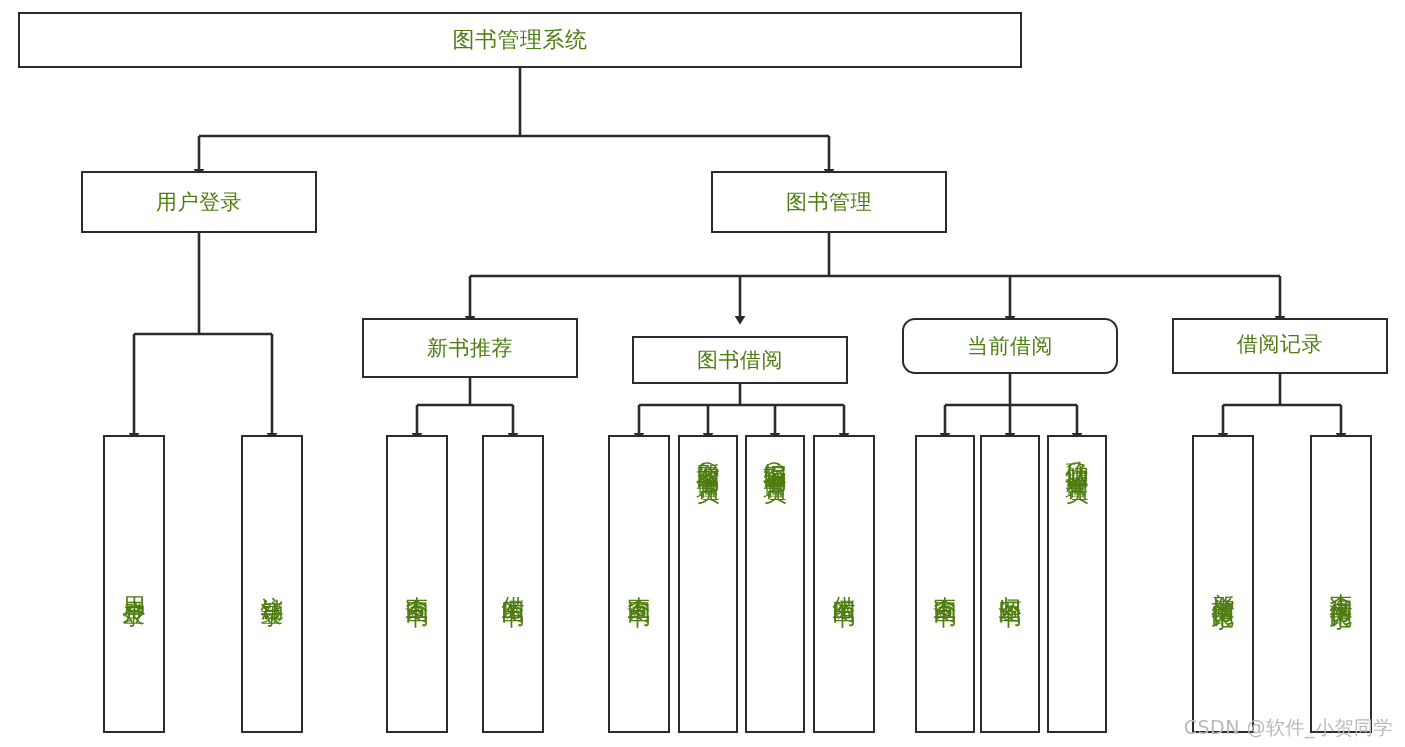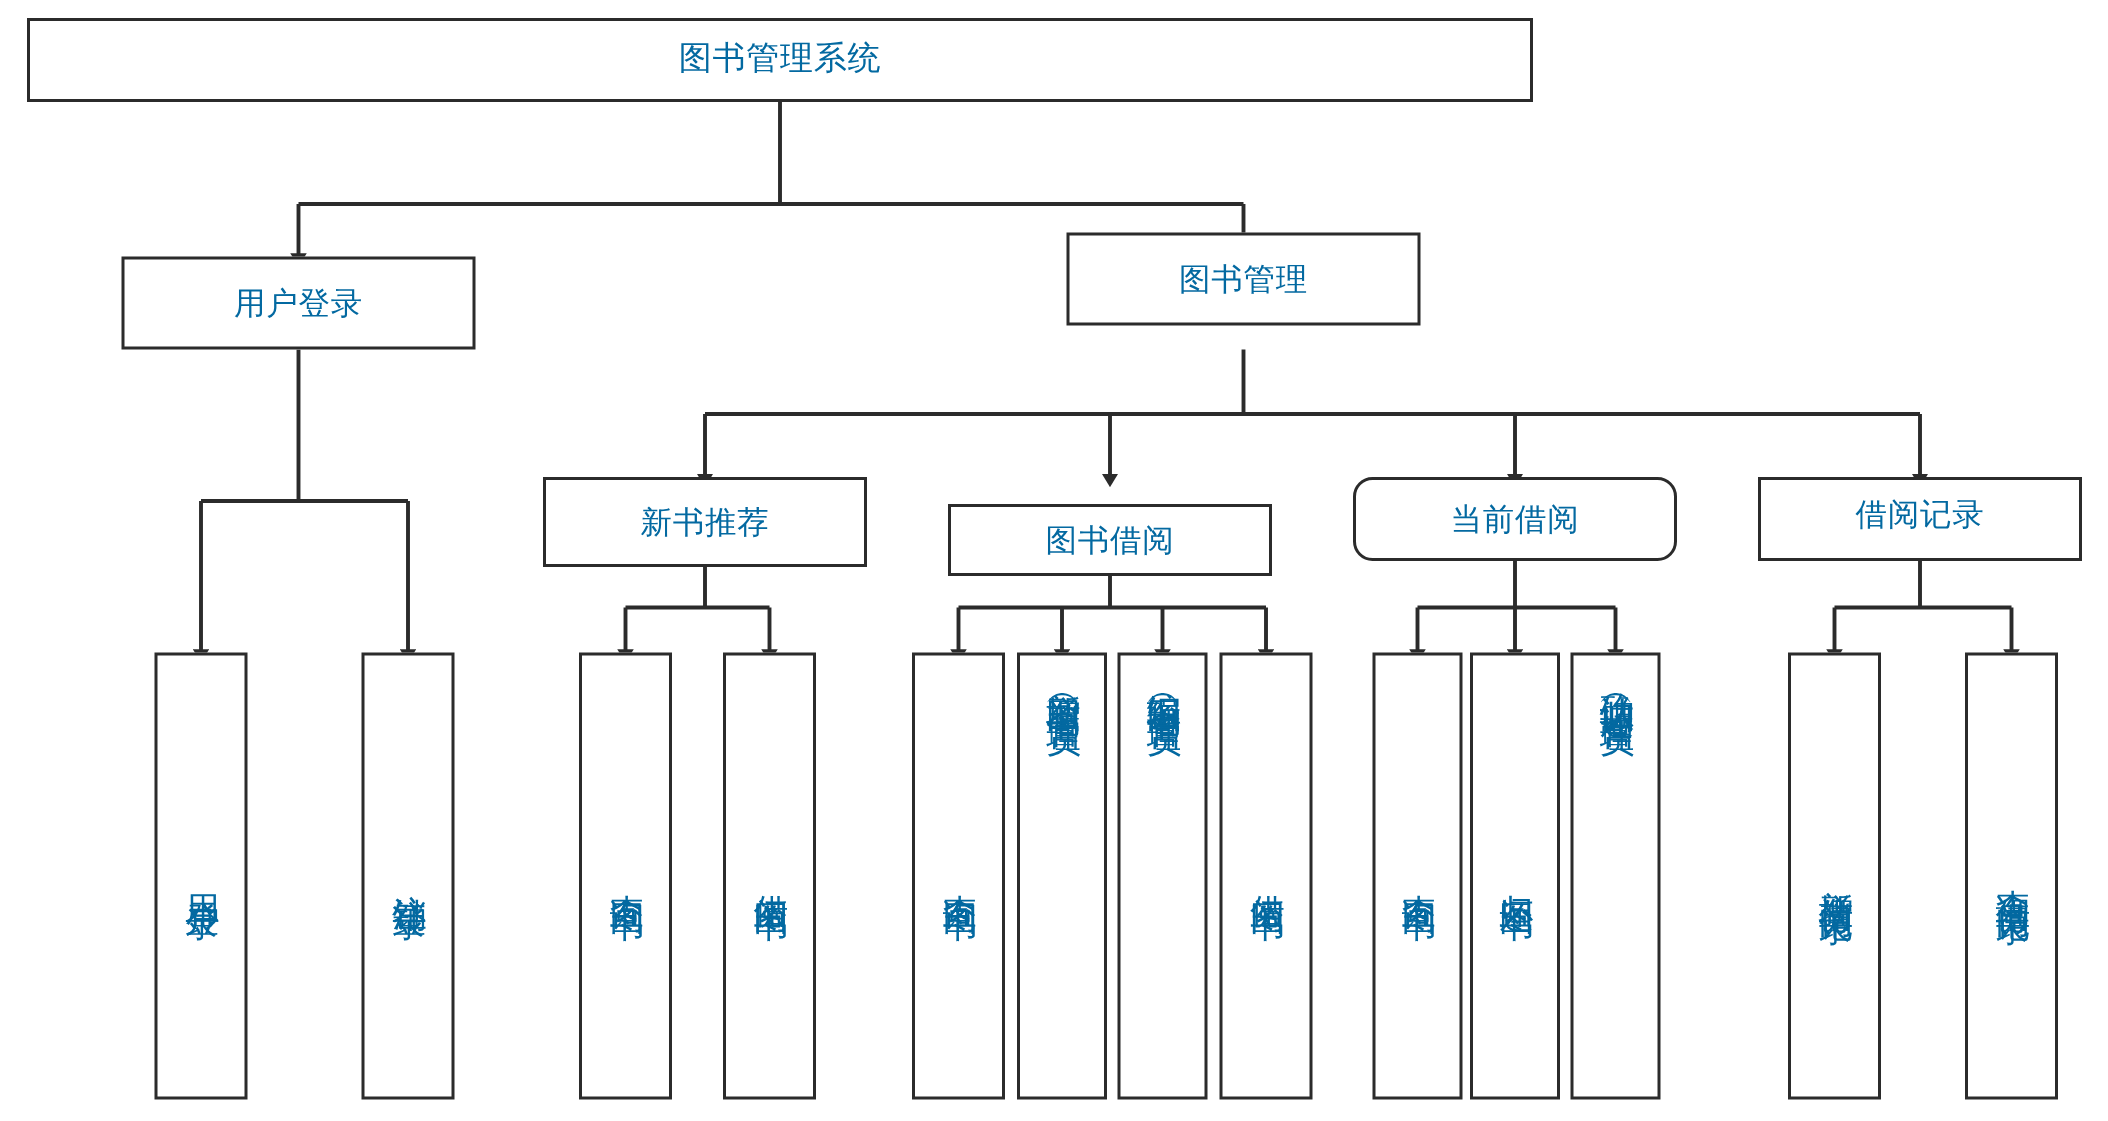--- a/index.html
+++ b/index.html
@@ -26,21 +26,21 @@
     pointer-events: none;
   }
   .node {
     position: absolute;
     box-sizing: border-box;
     border: 2.5px solid #2b2b2b;
     background: #ffffff;
     display: flex;
     align-items: center;
     justify-content: center;
-    color: #0369a1;
+    color: #4d7c0f;
   }
   .node .label {
     display: block;
     text-align: center;
     line-height: 1.08;
     letter-spacing: 0.5px;
   }
   .node.horiz .label {
     font-size: 21px;
     white-space: nowrap;
@@ -123,21 +123,21 @@
       </g>
   </svg>
 
   <div id="nodes">
       <div class="node horiz root" style="left: 18px; top: 12px; width: 1004px; height: 56px;">
         <span class="label">图书管理系统</span>
       </div>
       <div class="node horiz" style="left: 81px; top: 171px; width: 236px; height: 62px;">
         <span class="label">用户登录</span>
       </div>
-      <div class="node horiz" style="left: 711px; top: 155px; width: 236px; height: 62px;">
+      <div class="node horiz" style="left: 711px; top: 171px; width: 236px; height: 62px;">
         <span class="label">图书管理</span>
       </div>
       <div class="node horiz" style="left: 362px; top: 318px; width: 216px; height: 60px;">
         <span class="label">新书推荐</span>
       </div>
       <div class="node horiz" style="left: 632px; top: 336px; width: 216px; height: 48px;">
         <span class="label">图书借阅</span>
       </div>
       <div class="node horiz" style="left: 902px; top: 318px; width: 216px; height: 56px; border-radius: 13px;">
         <span class="label">当前借阅</span>
@@ -179,13 +179,14 @@
         <span class="label">确认归还（管理员）</span>
       </div>
       <div class="node vert" style="left: 1192px; top: 435px; width: 62px; height: 298px;">
         <span class="label">新增借阅记录</span>
       </div>
       <div class="node vert" style="left: 1310px; top: 435px; width: 62px; height: 298px;">
         <span class="label">查询借阅记录</span>
       </div>
     </div>
 
+  <div id="watermark">CSDN @软件_小贺同学</div>
 </div>
 
 </body></html>

